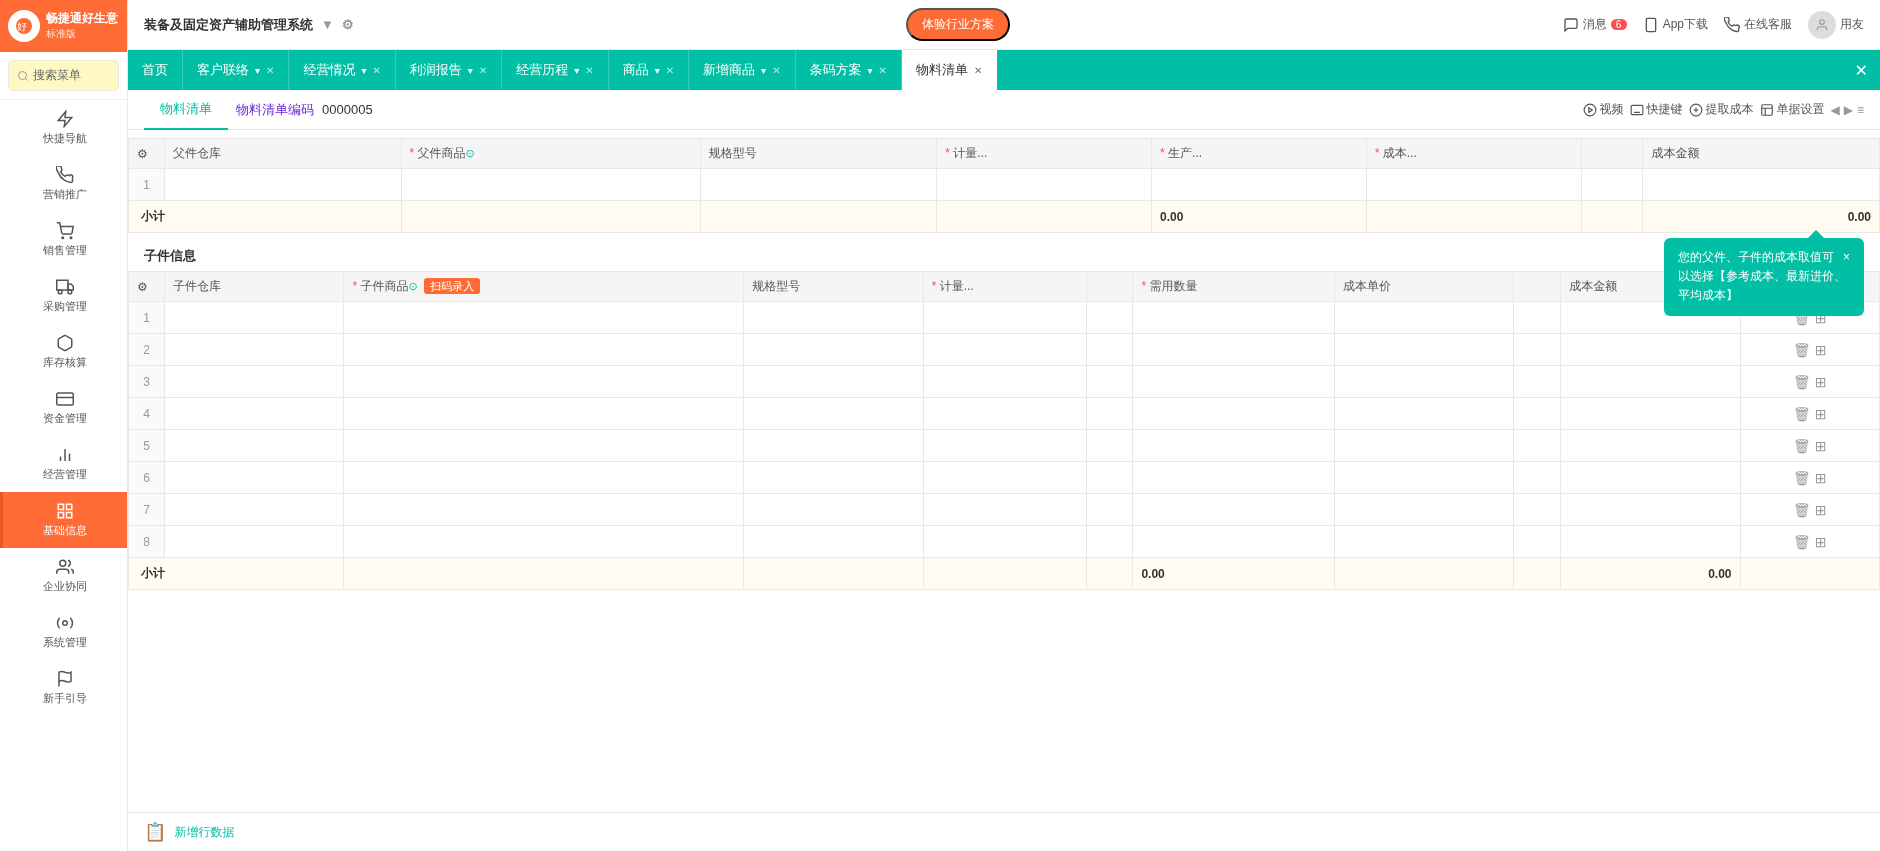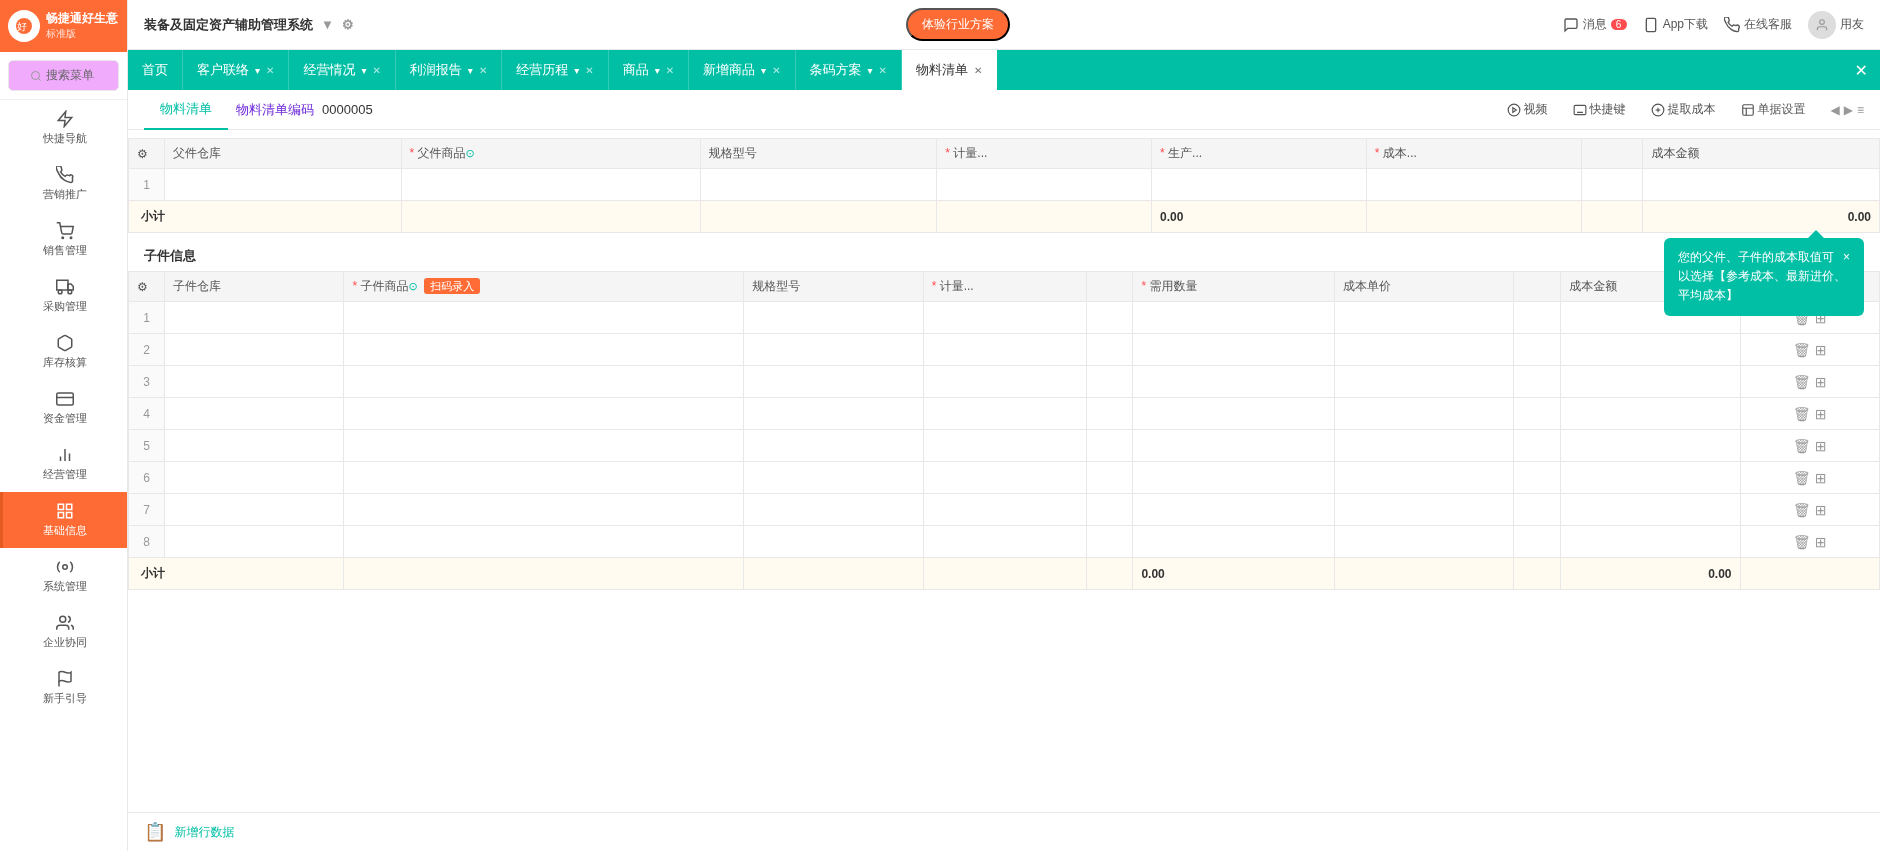--- a/index.html
+++ b/index.html
@@ -6,21 +6,21 @@
     body { font-family: 'Microsoft YaHei', Arial, sans-serif; font-size: 12px; background: #f5f5f5; display: flex; height: 851px; overflow: hidden; }
 
     
     .sidebar { width: 128px; background: #fff; display: flex; flex-direction: column; border-right: 1px solid #e8e8e8; flex-shrink: 0; }
     .sidebar-logo { background: #ff6b35; color: #fff; padding: 10px 8px; display: flex; align-items: center; gap: 6px; min-height: 50px; }
     .sidebar-logo-icon { width: 32px; height: 32px; background: #fff; border-radius: 50%; display: flex; align-items: center; justify-content: center; }
     .sidebar-logo-icon svg { width: 20px; height: 20px; }
     .sidebar-logo-text { font-size: 12px; font-weight: bold; line-height: 1.3; }
     .sidebar-logo-sub { font-size: 10px; color: rgba(255,255,255,0.8); }
     .sidebar-search { padding: 8px; border-bottom: 1px solid #f0f0f0; }
-    .sidebar-search-btn { width: 100%; display: flex; align-items: center; gap: 4px; padding: 6px 21px; background: #f0abfc; border: 1px solid #e8e8e8; border-radius: 5px; cursor: pointer; color: #666; font-size: 12px; }
+    .sidebar-search-btn { width: 100%; display: flex; align-items: center; gap: 4px; padding: 6px 8px; background: #fef9c3; border: 1px solid #e8e8e8; border-radius: 5px; cursor: pointer; color: #666; font-size: 12px; }
     .sidebar-nav-item { display: flex; flex-direction: column; align-items: center; padding: 10px 4px; cursor: pointer; color: #555; font-size: 11px; gap: 3px; border-left: 3px solid transparent; }
     .sidebar-nav-item.active { background: #ff6b35; color: #fff; border-left-color: #e55a20; }
     .sidebar-nav-item svg { width: 18px; height: 18px; }
 
     
     .main { flex: 1; display: flex; flex-direction: column; overflow: hidden; }
 
     
     .top-header { background: #fff; height: 50px; display: flex; align-items: center; justify-content: space-between; padding: 16px 16px; border-bottom: 1px solid #e8e8e8; flex-shrink: 0; }
     .top-header-left { display: flex; align-items: center; gap: 8px; color: #333; font-size: 13px; font-weight: bold; }
@@ -41,21 +41,21 @@
 
     
     .content { flex: 1; background: #fff; display: flex; flex-direction: column; overflow: hidden; }
 
     
     .sub-tabs { display: flex; align-items: center; padding: 0 16px; border-bottom: 1px solid #e8e8e8; height: 40px; background: #fff; flex-shrink: 0; }
     .sub-tab { padding: 0 16px; height: 40px; display: flex; align-items: center; font-size: 13px; cursor: pointer; color: #555; border-bottom: 2px solid transparent; }
     .sub-tab.active { color: #00bfa5; border-bottom-color: #00bfa5; }
     .sub-tab-code { display: flex; align-items: center; gap: 8px; margin-left: 8px; font-size: 13px; color: #333; }
     .sub-tab-label { color: #6d28d9; }
-    .sub-tabs-right { margin-left: auto; display: flex; align-items: center; gap: 25px; font-size: 12px; color: #555; }
+    .sub-tabs-right { margin-left: auto; display: flex; align-items: center; gap: 6px; font-size: 12px; color: #555; }
     .sub-tabs-right-item { display: flex; align-items: center; gap: 3px; cursor: pointer; color: #555; }
 
     
     .table-section { flex: 1; overflow-y: auto; padding: 8px 0; position: relative; }
     .section-title { padding: 6px 16px; font-size: 13px; font-weight: bold; color: #333; }
     .data-table { width: 100%; border-collapse: collapse; font-size: 12px; }
     .data-table th { background: #f5f5f5; border: 1px solid #e8e8e8; padding: 6px 8px; text-align: left; color: #555; font-weight: normal; white-space: nowrap; }
     .data-table td { border: 1px solid #e8e8e8; padding: 6px 8px; color: #333; height: 32px; }
     .data-table td.row-num { color: #999; text-align: center; width: 36px; background: #fafafa; }
     .data-table td.subtotal { background: #fffbf0; font-weight: bold; color: #333; }
@@ -162,33 +162,33 @@
       <svg width="18" height="18" viewBox="0 0 24 24" fill="none" stroke="currentColor" stroke-width="2">
           <rect x="3" y="3" width="7" height="7"></rect>
           <rect x="14" y="3" width="7" height="7"></rect>
           <rect x="14" y="14" width="7" height="7"></rect>
           <rect x="3" y="14" width="7" height="7"></rect>
         </svg>
       <span>基础信息</span>
     </div>
     <div class="sidebar-nav-item">
       <svg width="18" height="18" viewBox="0 0 24 24" fill="none" stroke="currentColor" stroke-width="2">
-          <circle cx="12" cy="12" r="3"></circle>
-          <path d="M19.07 4.93a10 10 0 010 14.14M4.93 4.93a10 10 0 000 14.14"></path>
-        </svg>
-      <span>系统管理</span>
-    </div>
-    <div class="sidebar-nav-item">
-      <svg width="18" height="18" viewBox="0 0 24 24" fill="none" stroke="currentColor" stroke-width="2">
           <path d="M17 21v-2a4 4 0 00-4-4H5a4 4 0 00-4 4v2"></path>
           <circle cx="9" cy="7" r="4"></circle>
           <path d="M23 21v-2a4 4 0 00-3-3.87"></path>
           <path d="M16 3.13a4 4 0 010 7.75"></path>
         </svg>
       <span>企业协同</span>
+    </div>
+    <div class="sidebar-nav-item">
+      <svg width="18" height="18" viewBox="0 0 24 24" fill="none" stroke="currentColor" stroke-width="2">
+          <circle cx="12" cy="12" r="3"></circle>
+          <path d="M19.07 4.93a10 10 0 010 14.14M4.93 4.93a10 10 0 000 14.14"></path>
+        </svg>
+      <span>系统管理</span>
     </div>
     <div class="sidebar-nav-item">
       <svg width="18" height="18" viewBox="0 0 24 24" fill="none" stroke="currentColor" stroke-width="2">
           <path d="M4 15s1-1 4-1 5 2 8 2 4-1 4-1V3s-1 1-4 1-5-2-8-2-4 1-4 1z"></path>
           <line x1="4" y1="22" x2="4" y2="15"></line>
         </svg>
       <span>新手引导</span>
     </div>
   </div>
 </div>

